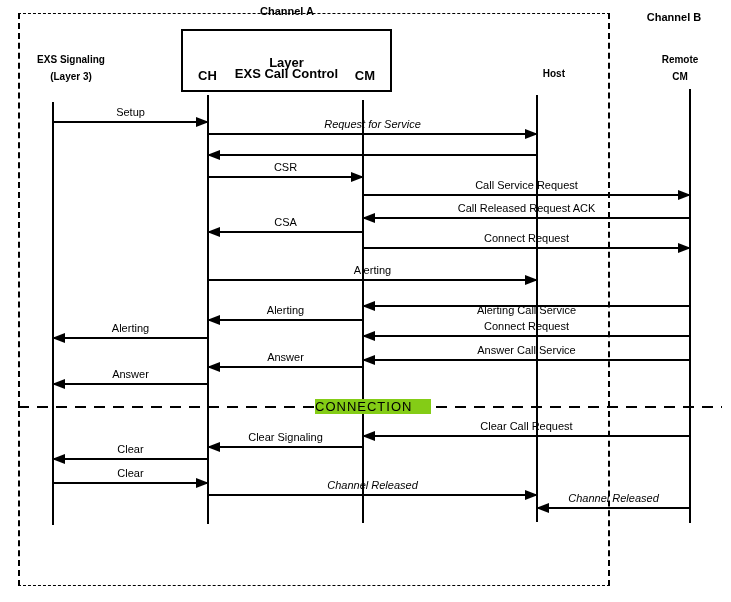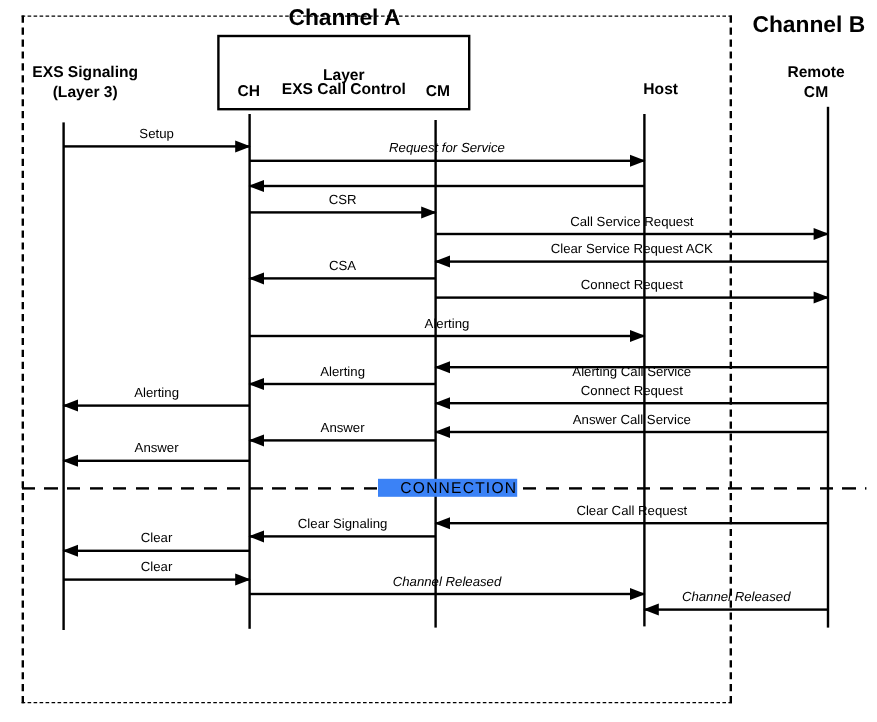--- a/index.html
+++ b/index.html
@@ -15,28 +15,28 @@
   .channel-a-box{
     position:absolute;left:18px;top:13px;width:588px;height:571px;
     border-top:1px dashed #000;
     border-bottom:1px dashed #000;
     border-left:2px dashed #000;
     border-right:2px dashed #000;
     background:transparent;
   }
   .region-label{
     position:absolute;
-    font-size:19px;font-weight:bold;
+    font-size:11px;font-weight:bold;
     text-align:center;width:120px;
   }
   #channel-a-label{left:227px;top:5px;}
   #channel-b-label{left:614px;top:11px;}
   .actor-header{
     position:absolute;
-    font-size:13px;font-weight:bold;
+    font-size:10px;font-weight:bold;
     text-align:center;line-height:17px;
   }
   #exs-header{left:16px;top:51px;width:110px;}
   #host-header{left:465px;top:65px;width:100px;text-align:right;}
   #remote-header{left:630px;top:51px;width:100px;}
   
   .cc-box{
     position:absolute;left:181px;top:29px;width:211px;height:63px;
     border:2px solid #000;background:#fff;box-sizing:border-box;
   }
@@ -57,21 +57,21 @@
     font-size:11px;line-height:13px;white-space:nowrap;
   }
   .msg-label.italic{font-style:italic;}
   
   #divider-line{
     position:absolute;left:18px;top:406px;width:704px;height:2px;
     background:repeating-linear-gradient(90deg,#000 0 11px,transparent 11px 19px);
   }
   #divider-label{
     position:absolute;left:315px;top:399px;width:116px;
-    background:#3b82f6;text-align:right;
+    background:#84cc16;text-align:left;
     font-size:13px;letter-spacing:1px;line-height:15px;
   }
 </style>
 </head>
 <body>
 
 <div id="stage">
 
   <div class="channel-a-box"></div>
 
@@ -117,21 +117,21 @@
       <div class="arrow-head right"></div>
     </div>
     <div class="msg-label" style="left: 175.5px; top: 161px;">CSR</div>
     <div class="msg-line" style="left: 363px; top: 194px; width: 327px;">
       <div class="arrow-head right"></div>
     </div>
     <div class="msg-label" style="left: 416.5px; top: 179px;">Call Service Request</div>
     <div class="msg-line" style="left: 363px; top: 217px; width: 327px;">
       <div class="arrow-head left"></div>
     </div>
-    <div class="msg-label" style="left: 416.5px; top: 202px;">Clear Service Request ACK</div>
+    <div class="msg-label" style="left: 416.5px; top: 202px;">Call Released Request ACK</div>
     <div class="msg-line" style="left: 208px; top: 231px; width: 155px;">
       <div class="arrow-head left"></div>
     </div>
     <div class="msg-label" style="left: 175.5px; top: 216px;">CSA</div>
     <div class="msg-line" style="left: 363px; top: 247px; width: 327px;">
       <div class="arrow-head right"></div>
     </div>
     <div class="msg-label" style="left: 416.5px; top: 232px;">Connect Request</div>
     <div class="msg-line" style="left: 208px; top: 279px; width: 329px;">
       <div class="arrow-head right"></div>

